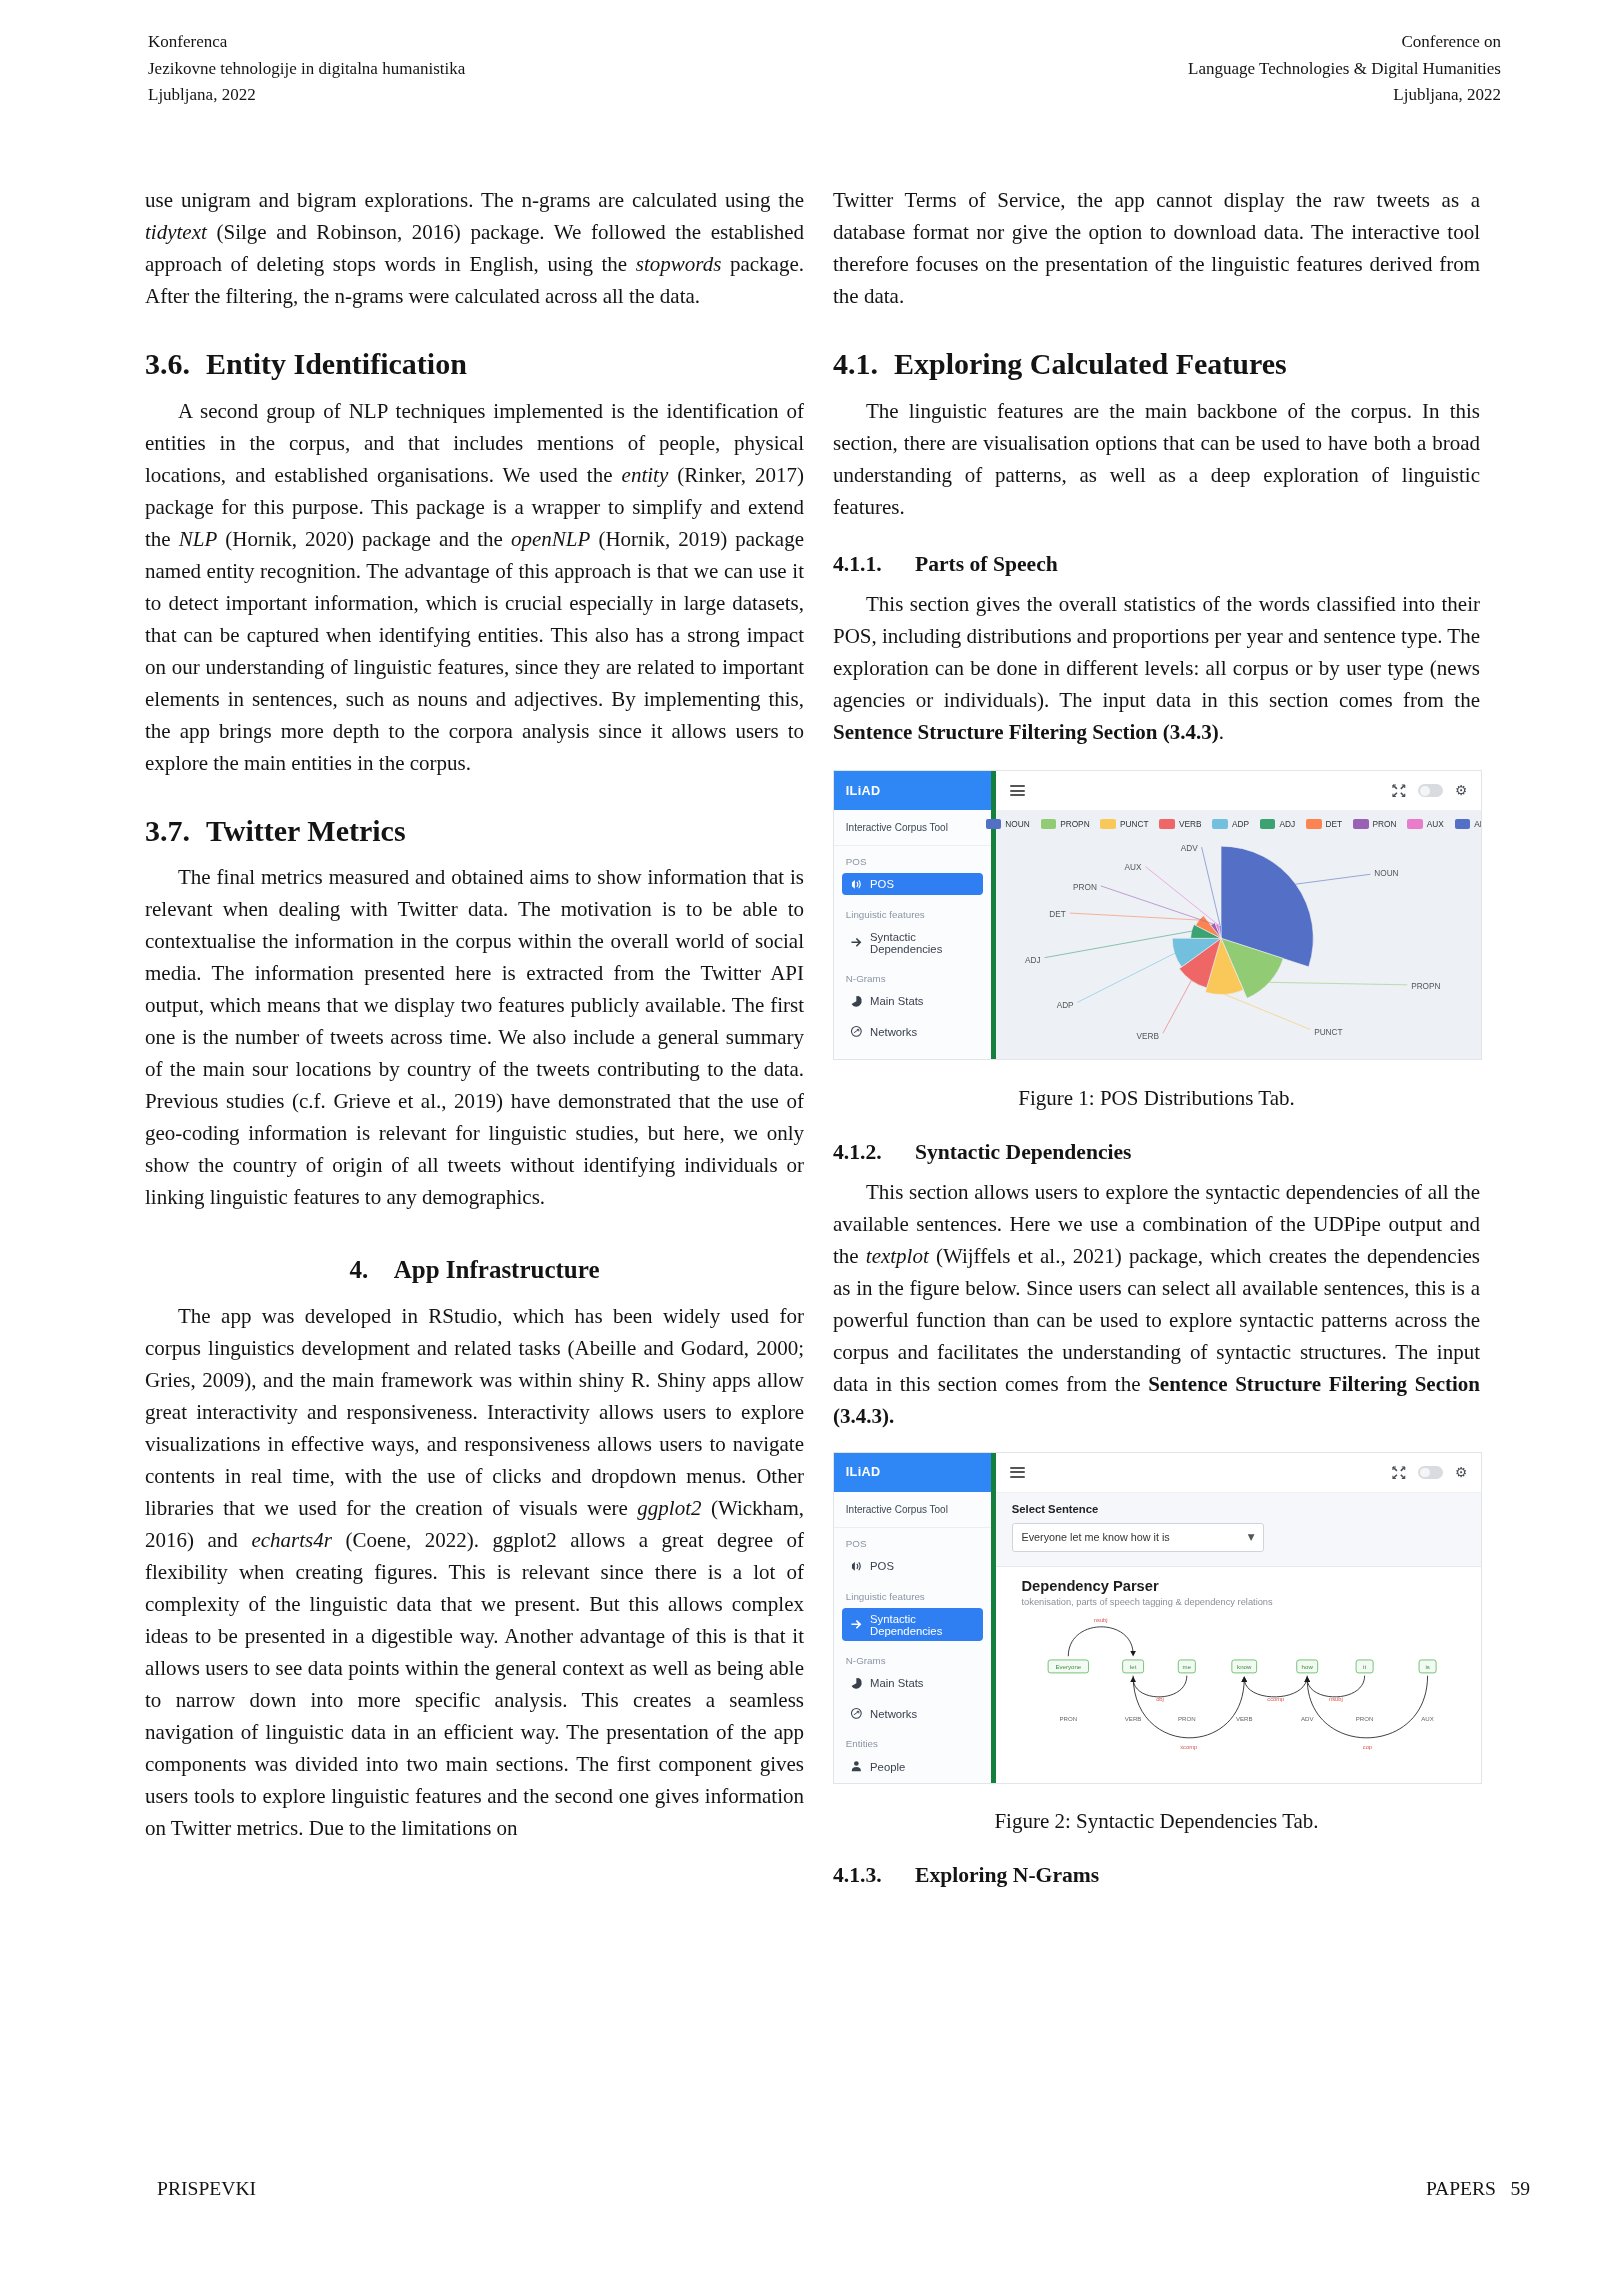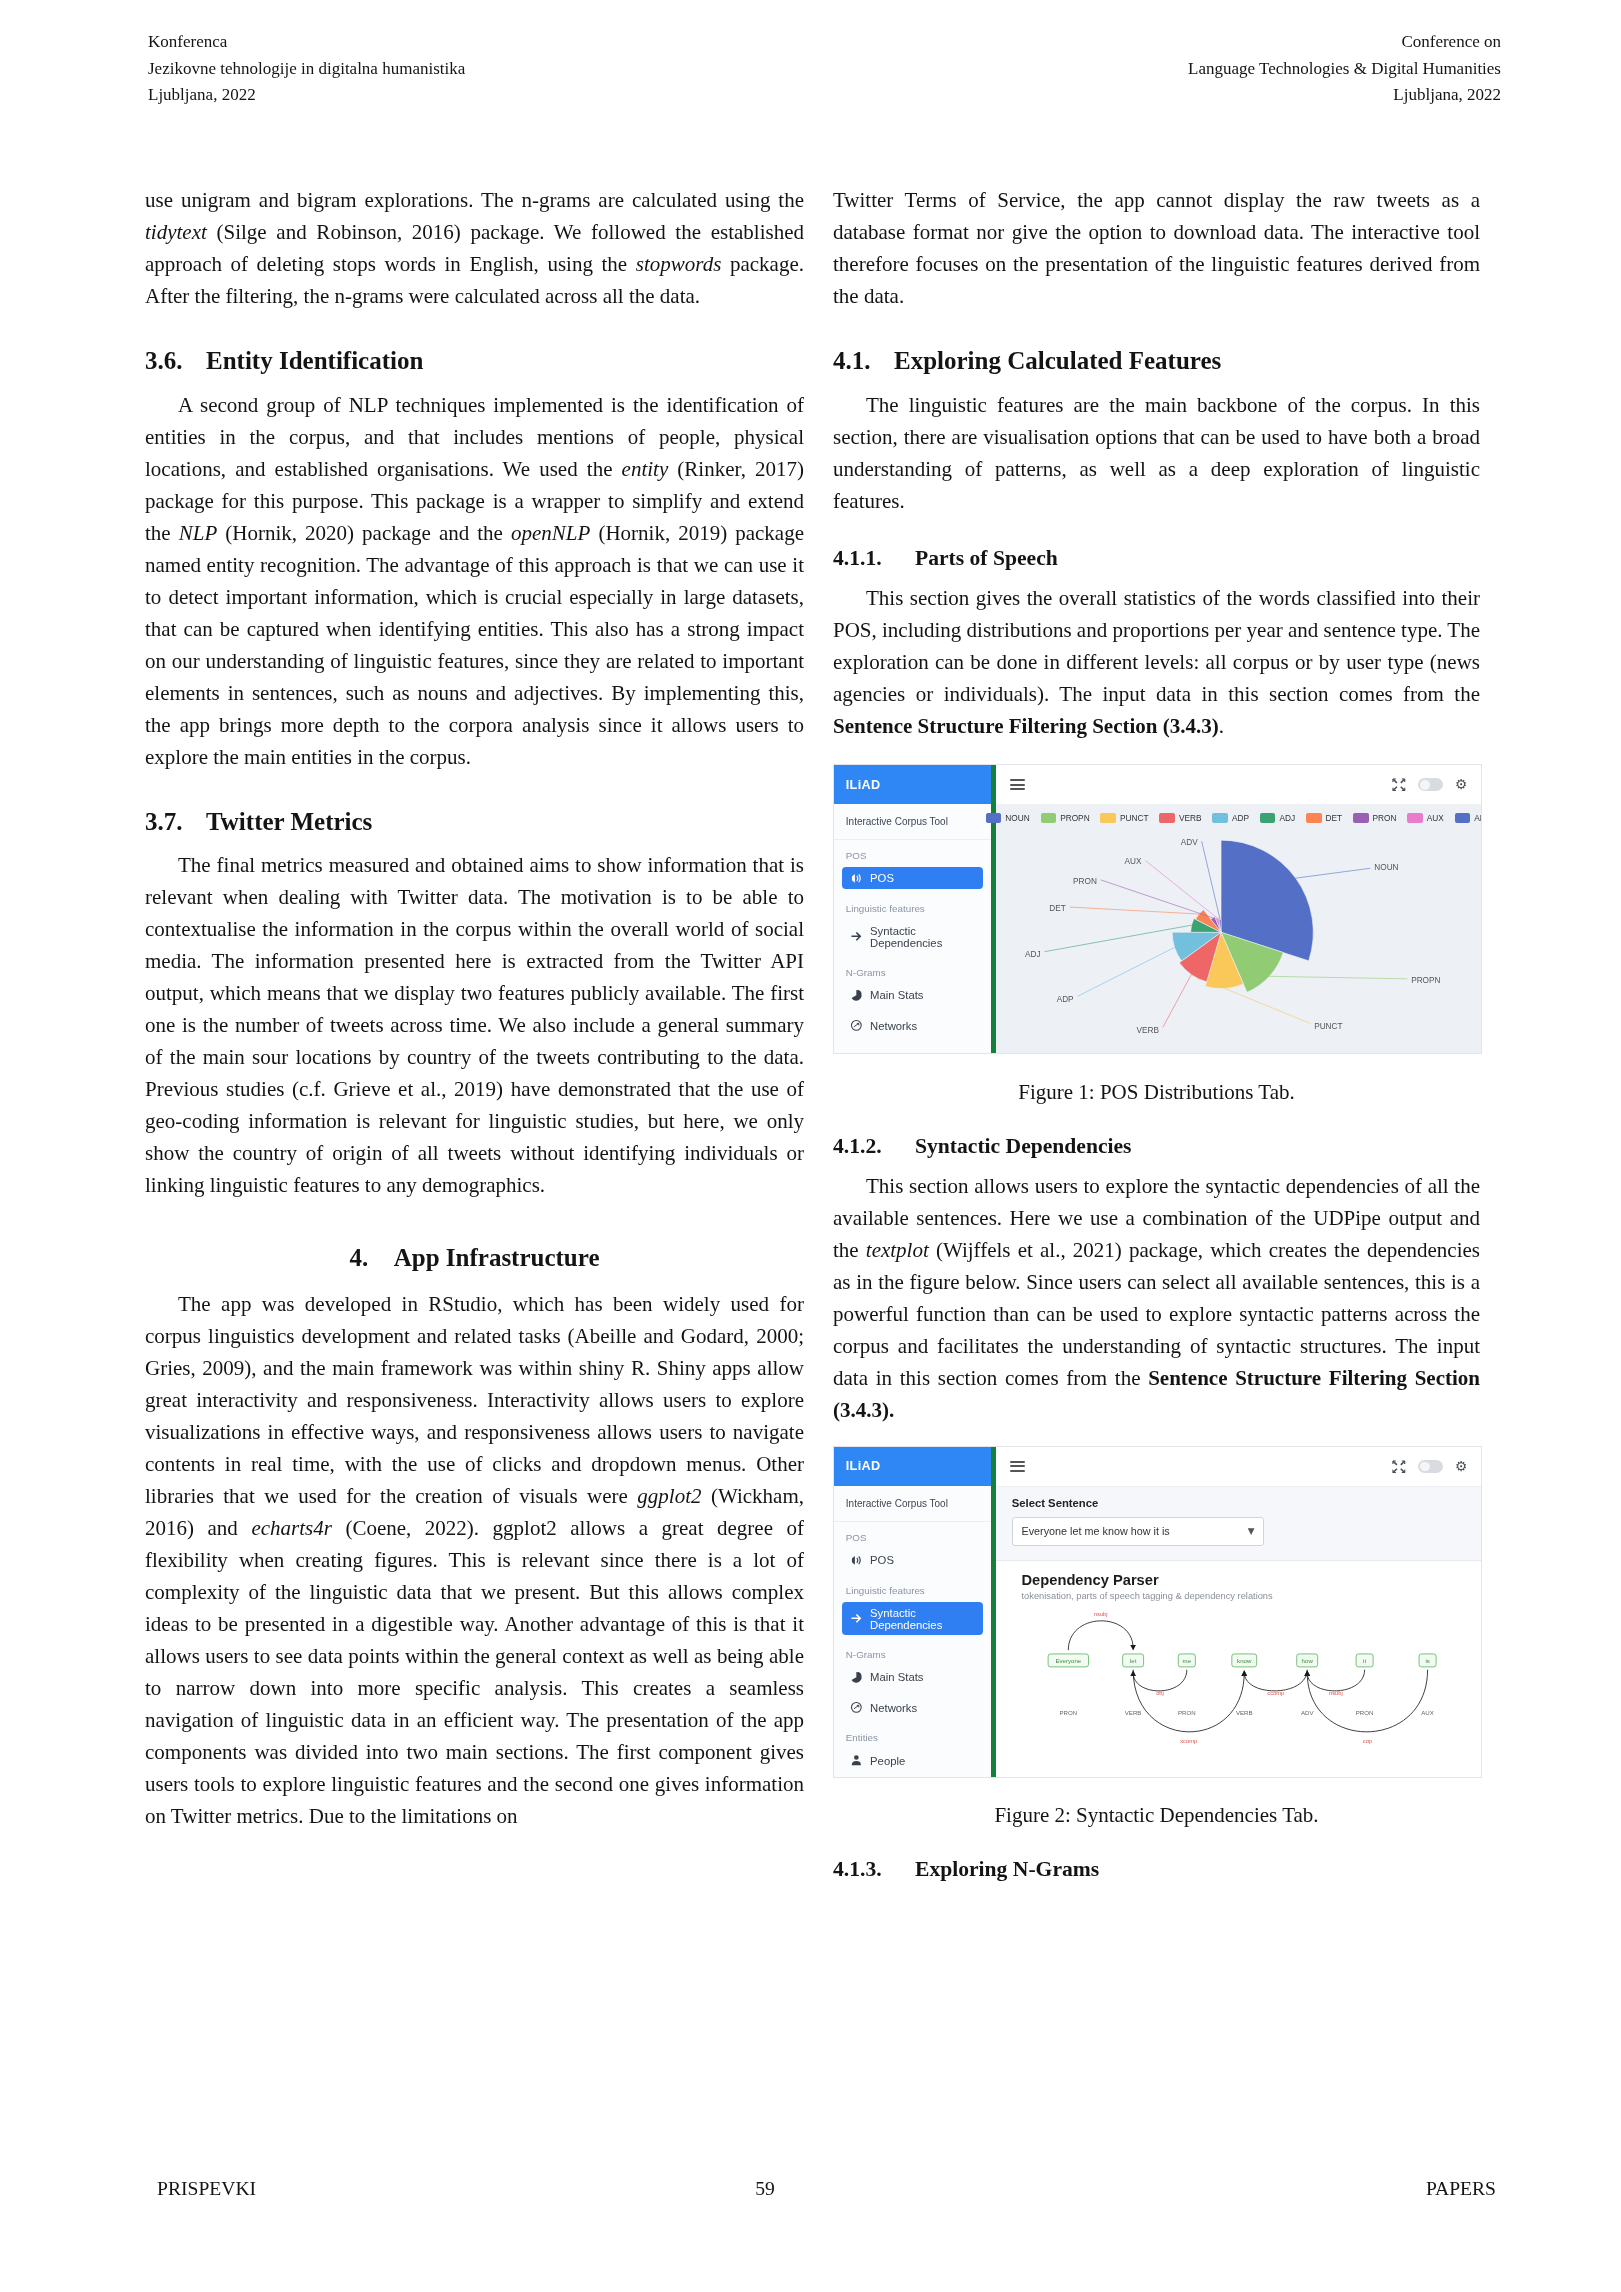--- a/index.html
+++ b/index.html
@@ -5,32 +5,32 @@
   html,body{margin:0;padding:0;background:#e8e8e8;}
   .page{position:relative;width:1621px;height:2293px;background:#ffffff;margin:0 auto;
         font-family:"Liberation Serif",serif;color:#141414;overflow:hidden;}
 
   
   .hdr{position:absolute;top:29px;font-size:17px;line-height:26.5px;}
   .hdr.left{left:132px;text-align:left;margin-left:16px;}
   .hdr.right{right:120px;text-align:right;}
   .ftr{position:absolute;top:2178px;font-size:19.6px;}
   .ftr.left{left:157px;}
-  .ftr.center{left:0;width:1530px;text-align:center;}
+  .ftr.center{left:0;width:1530px;text-align:right;}
   .ftr.right{right:125px;}
 
   
   .col{position:absolute;top:184px;}
   .col-left{left:145px;width:659px;}
   .col-right{left:833px;width:647px;}
   .col p{margin:0;font-size:21px;line-height:32px;text-align:justify;}
   .col p.ind{text-indent:33px;}
   .seg-i{font-style:italic;}
   .seg-b{font-weight:bold;}
-  h3.sec{margin:35px 0 13.7px 0;font-size:25px;font-weight:bold;}
+  h3.sec{margin:35px 0 13.7px 0;font-size:30px;font-weight:bold;}
   h3.sec .num{display:inline-block;min-width:61px;}
   h3.subsec{margin:29px 0 11.8px 0;font-size:21.6px;font-weight:bold;}
   h3.subsec .num{display:inline-block;min-width:82px;}
   h2.big{margin:43px 0 15.7px 0;font-size:25px;font-weight:bold;text-align:center;}
   h2.big .num{margin-right:25.5px;}
   .figcap{margin:25.5px 0 3.9px 0;font-size:21px;text-align:center;}
 
   
   .appshot{position:relative;width:647px;background:#fff;border:1px solid #e2e4e8;
            font-family:"Liberation Sans",sans-serif;display:flex;overflow:hidden;}

